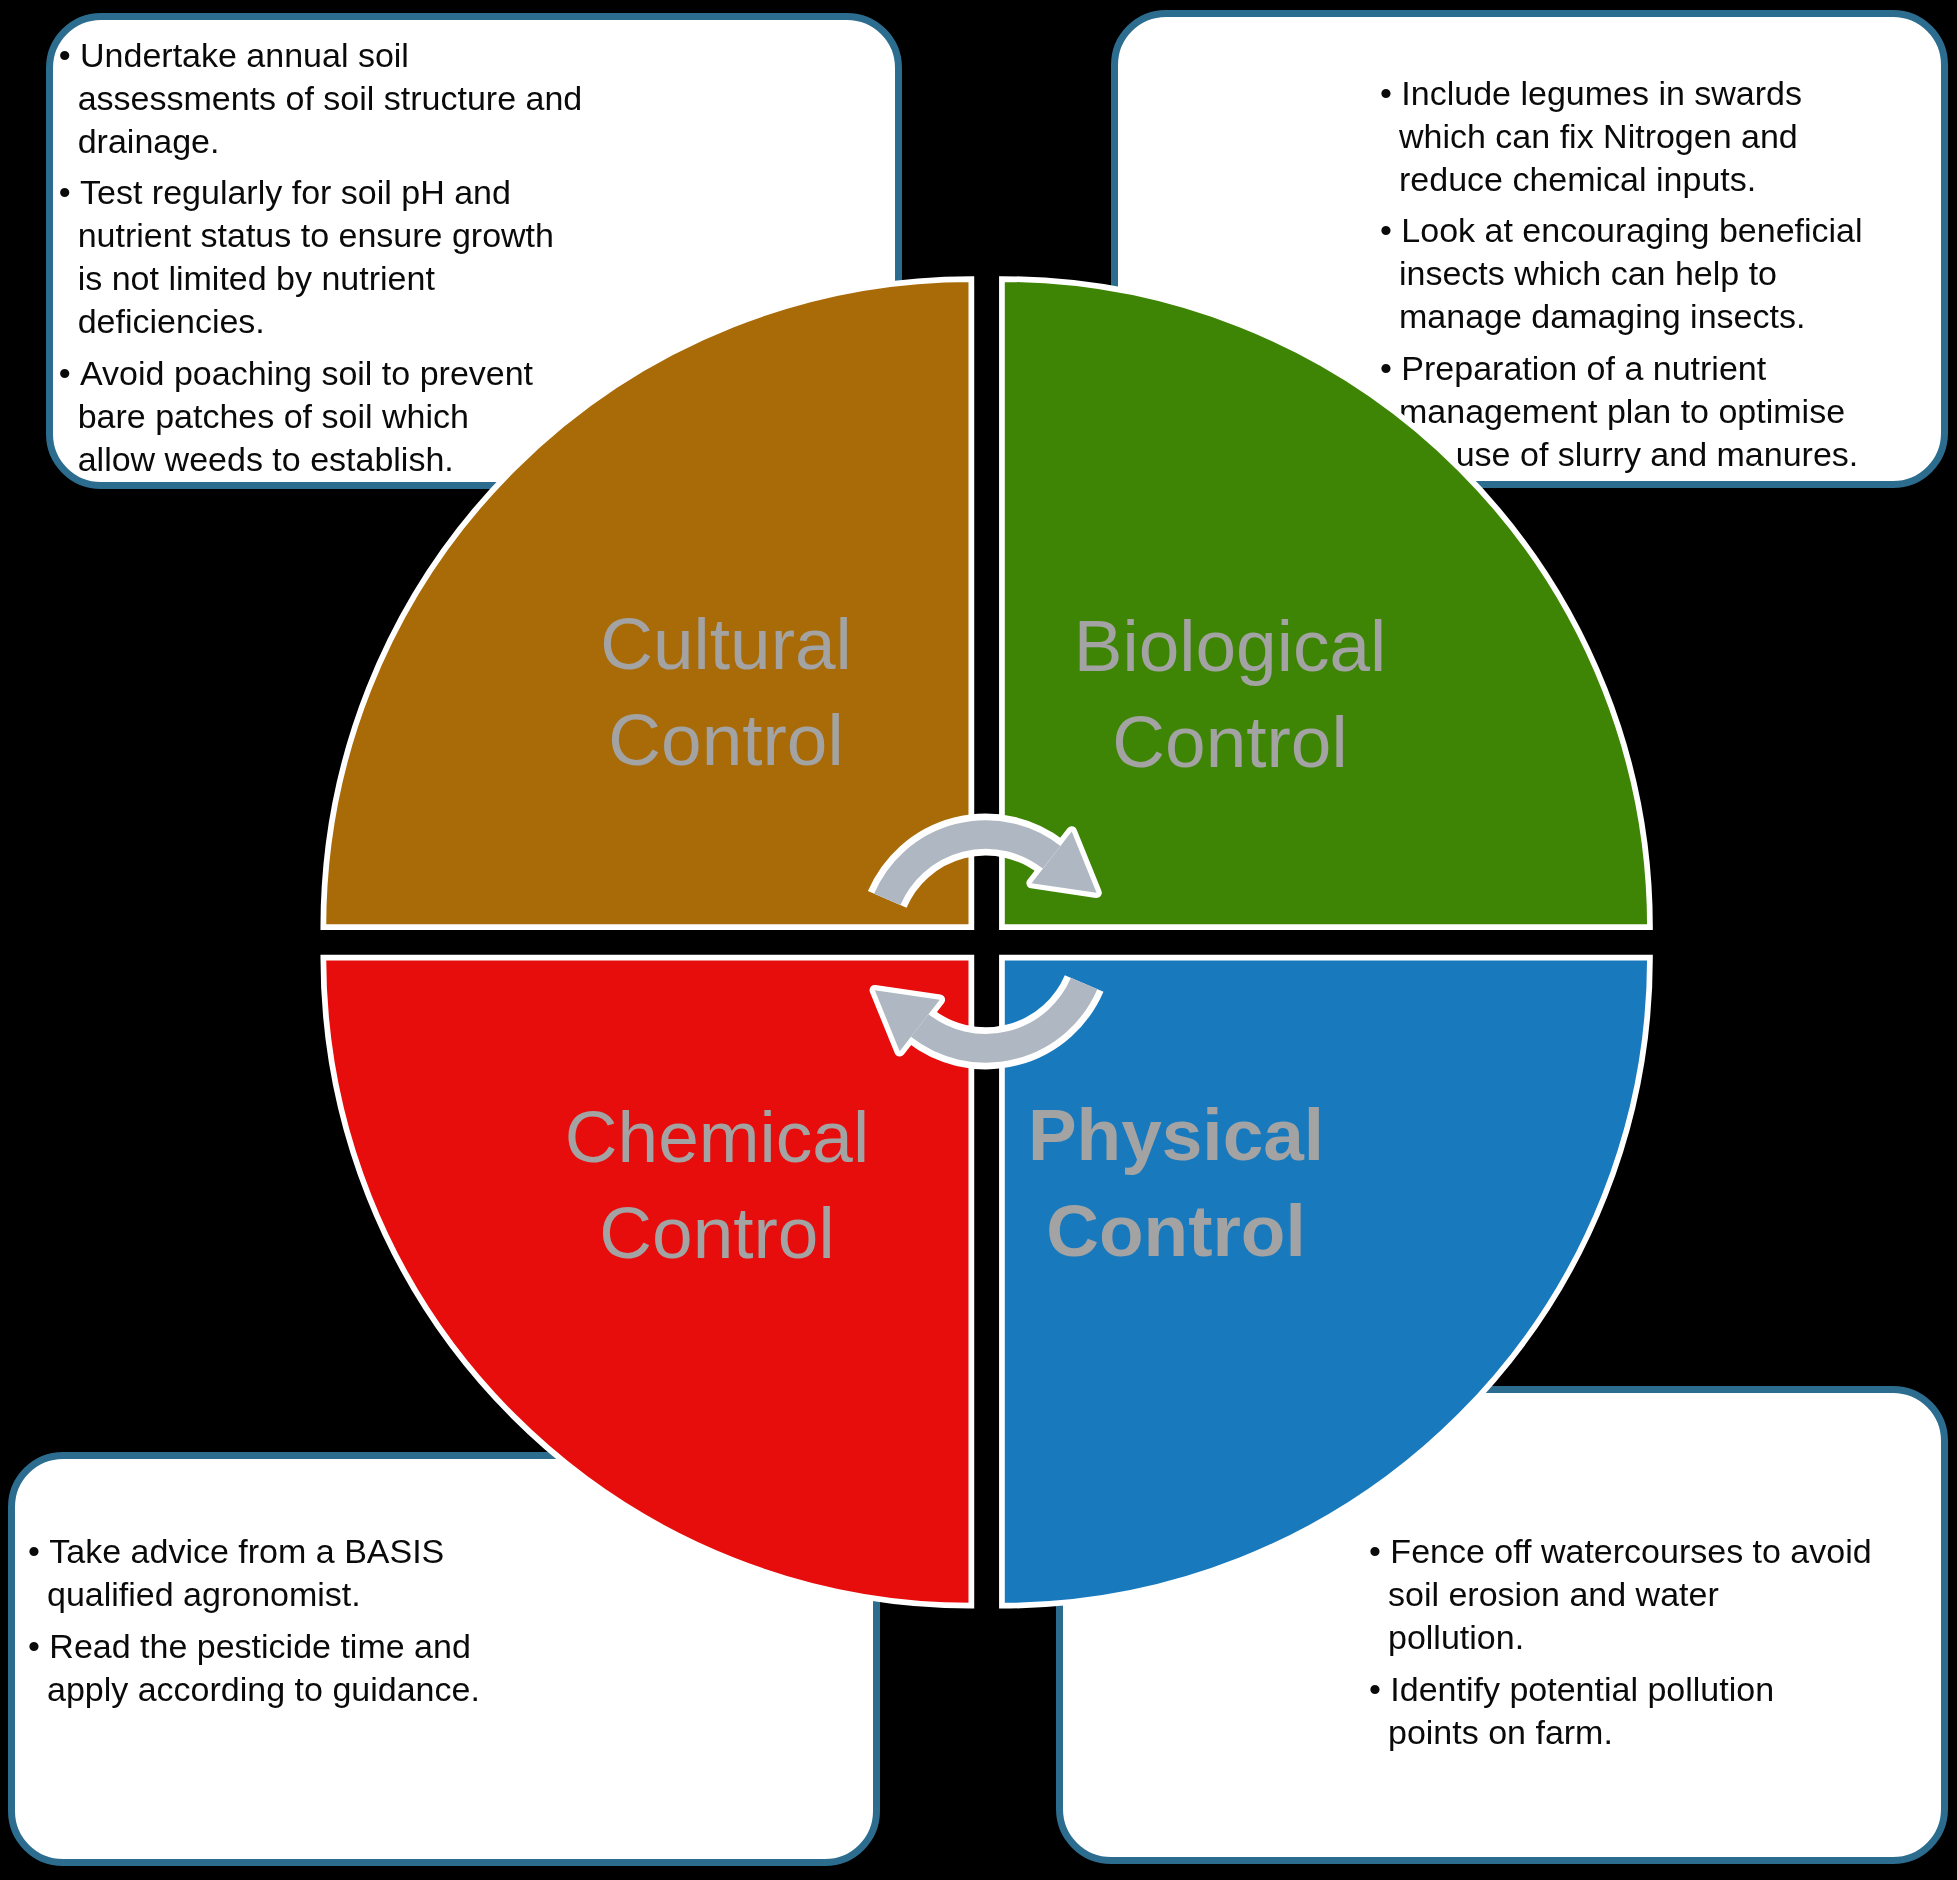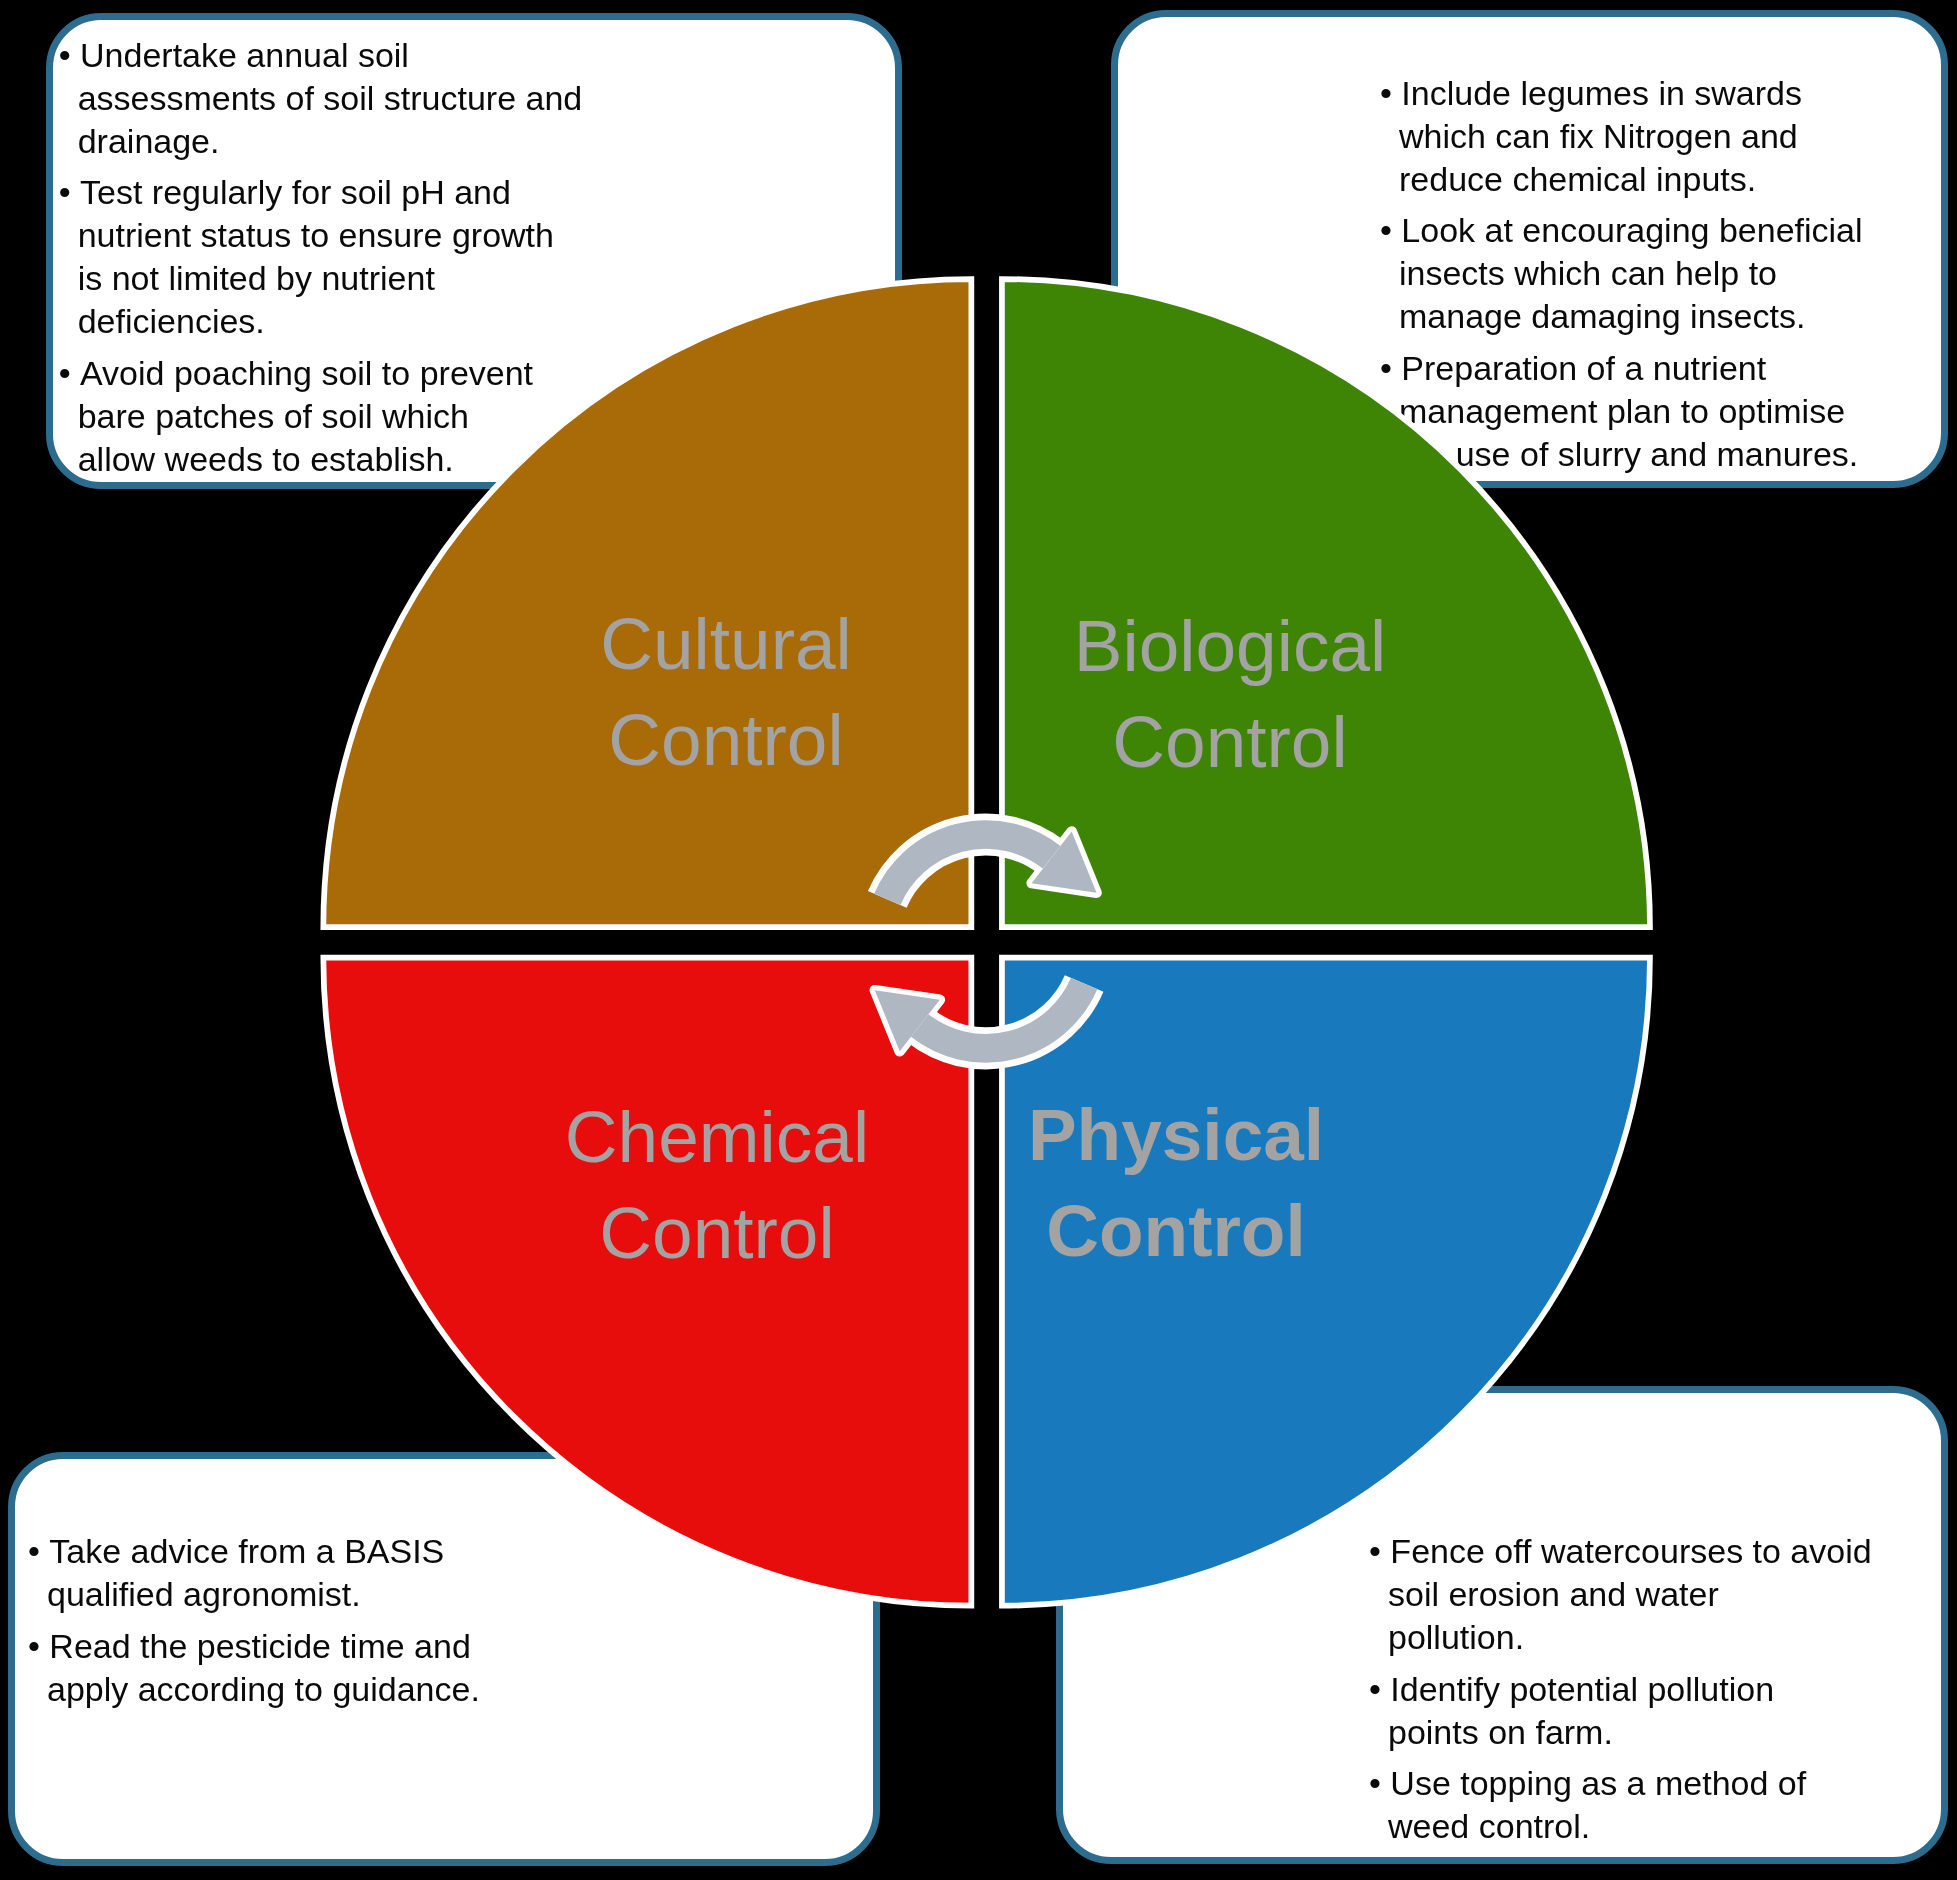--- a/index.html
+++ b/index.html
@@ -111,22 +111,20 @@
     </ul>
   </div>
 
   <div class="note note-br">
     <ul>
       <li><span>Fence off watercourses to avoid
 soil erosion and water
 pollution.</span></li>
       <li><span>Identify potential pollution
 points on farm.</span></li>
-      <li><span>Use topping as a method of
-weed control.</span></li>
     </ul>
   </div>
 
   <svg class="diagram" viewBox="0 0 2048 1967">
     <path class="quad" d="M 1016 970 L 1016 292 A 678 678 0 0 0 338 970 Z" fill="#A86B07"></path>
     <path class="quad" d="M 1048 970 L 1048 292 A 678 678 0 0 1 1726 970 Z" fill="#3E8506"></path>
     <path class="quad" d="M 1016 1002 L 338 1002 A 678 678 0 0 0 1016 1680 Z" fill="#E70D0D"></path>
     <path class="quad" d="M 1048 1002 L 1048 1680 A 678 678 0 0 0 1726 1002 Z" fill="#1879BD"></path>
 
     <g>

